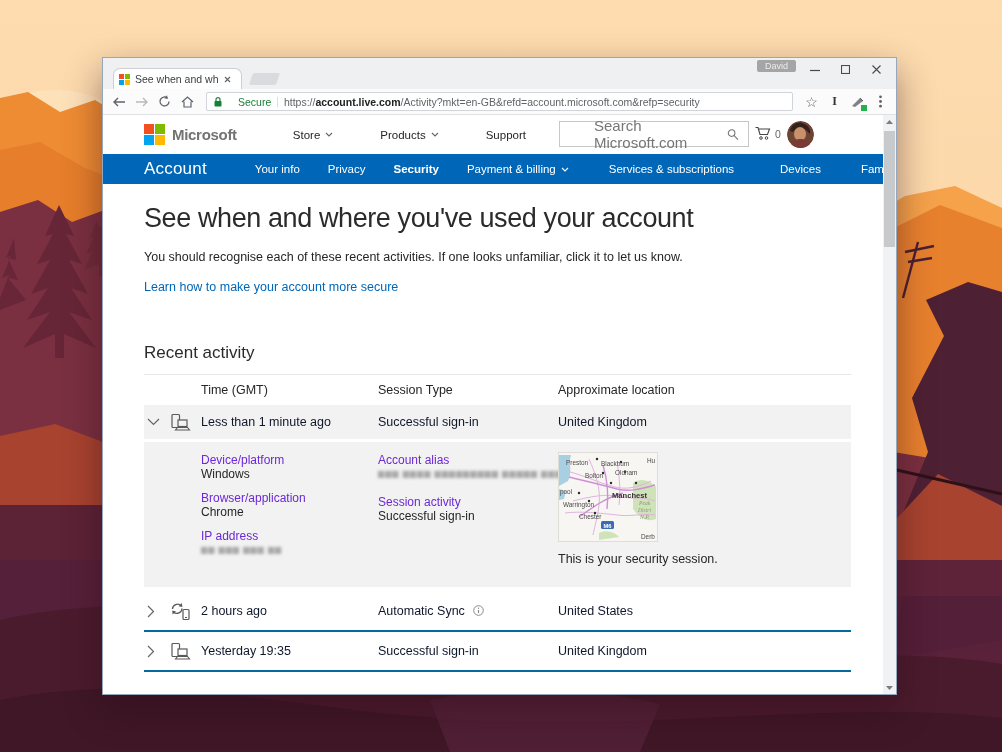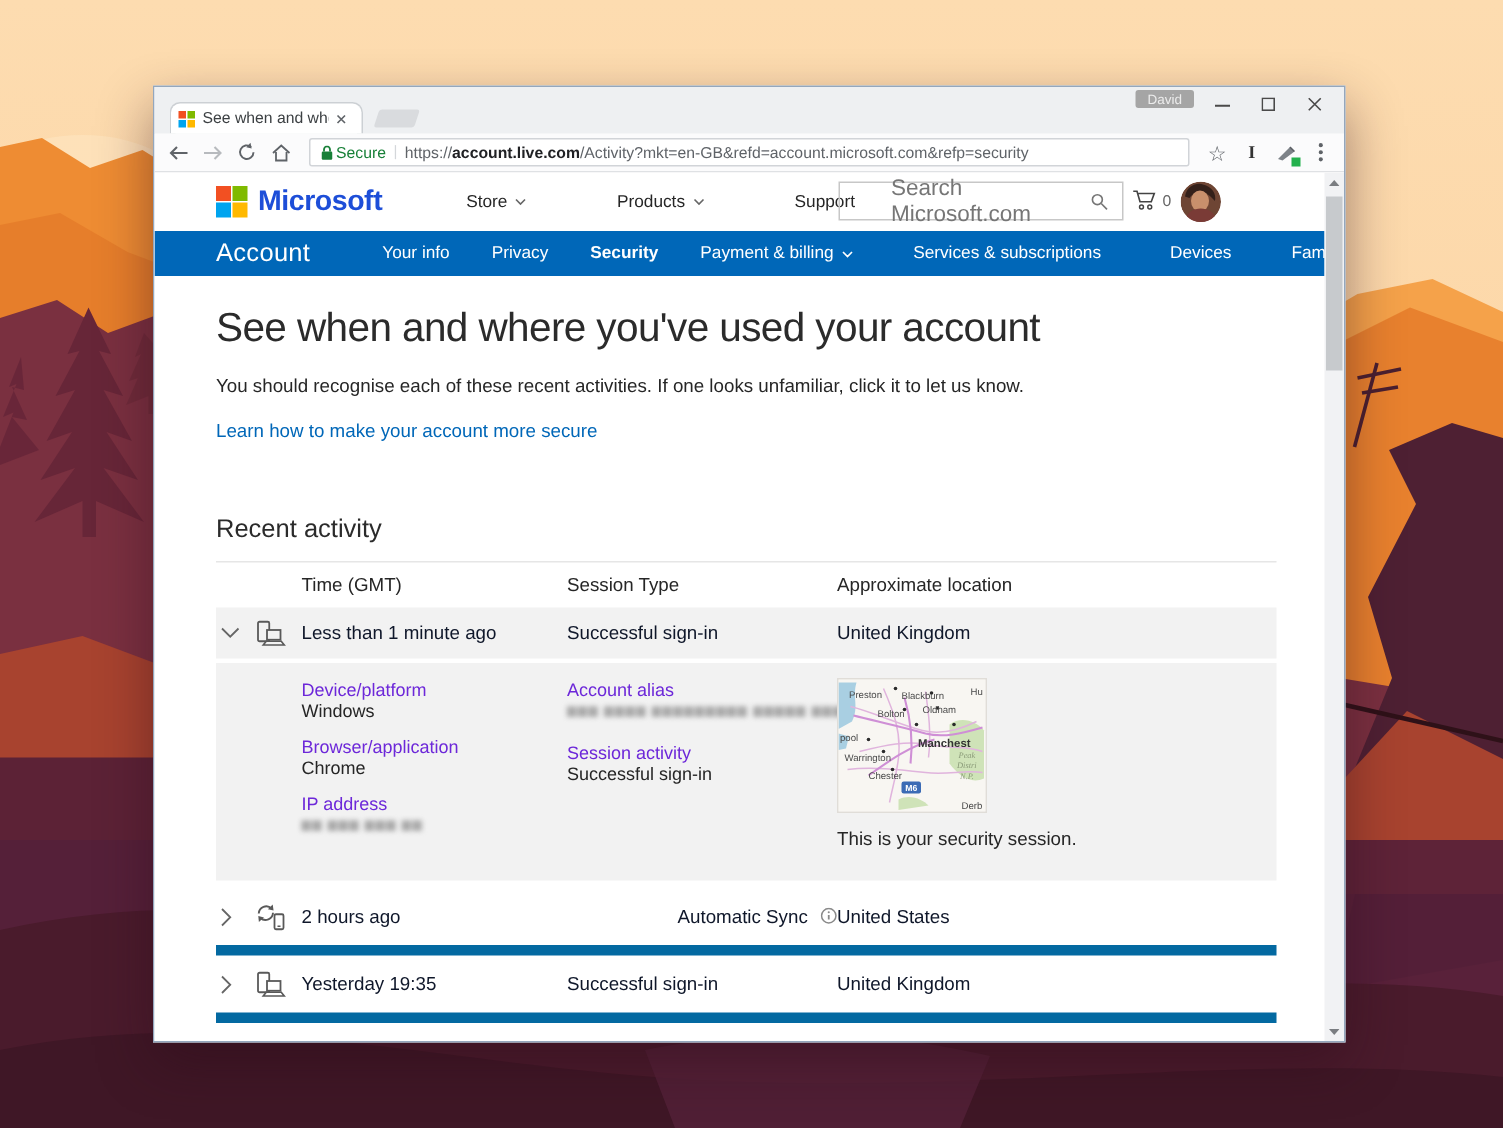--- a/index.html
+++ b/index.html
@@ -25,39 +25,39 @@
     font-size:9px;line-height:12px;padding:0 8px;border-radius:2px;}
   .win-btns{position:absolute;right:4px;top:2px;display:flex;}
   .wb{width:31px;height:19px;display:flex;align-items:center;justify-content:center;}
 
   .toolbar{height:25px;background:#fbfbfc;border-bottom:1px solid #dfe1e4;
     display:flex;align-items:center;padding:0 7px;gap:6px;}
   .tbi{width:17px;height:17px;display:flex;align-items:center;justify-content:center;
     font-size:13px;color:#5f6368;}
   .urlbar{flex:1;height:17px;background:#fff;border:1px solid #d1d4d8;border-radius:2px;
     display:flex;align-items:center;gap:5px;padding:0 7px;margin:0 4px;overflow:hidden;}
-  .secure{color:#188038;font-size:10.5px;display:flex;align-items:center;gap:2px;}
+  .secure{color:#188038;font-size:10.5px;display:flex;align-items:center;gap:16px;}
   .url-sep{color:#d4d7da;font-size:10px;}
   .url{font-size:10.5px;color:#5f6368;white-space:nowrap;overflow:hidden;}
   .url b{color:#202124;font-weight:bold;}
   .ext-i{font-family:"Liberation Serif",serif;font-weight:bold;font-size:12px;color:#333;}
 
   
   .pagearea{position:absolute;left:0;right:0;top:57px;bottom:0;background:#fff;overflow:hidden;}
   .scrollbar{position:absolute;top:0;right:0;bottom:0;width:13px;background:#f1f2f4;}
   .sb-arrow{position:absolute;left:0;width:13px;height:13px;display:flex;align-items:center;justify-content:center;}
   .sb-thumb{position:absolute;left:1px;right:1px;top:16px;height:116px;background:#c7cacd;}
   .page-inner{margin-right:13px;}
 
   .ms-header{position:relative;height:39px;display:flex;align-items:center;padding-left:41px;}
   .mslogo{display:flex;align-items:center;gap:7px;}
   .sq{display:grid;grid-template-columns:10px 10px;grid-template-rows:10px 10px;gap:1px;}
   .sq i{display:block;}
-  .mslogo b{font-size:19px;color:#1d4ed8;letter-spacing:-0.3px;}
-  .hnav{display:flex;margin-left:34px;gap:16px;}
+  .mslogo b{font-size:15px;color:#737373;letter-spacing:-0.3px;}
+  .hnav{display:flex;margin-left:34px;gap:3px;}
   .hnav .hitem{display:flex;align-items:center;gap:5px;font-size:11.5px;color:#262626;padding:0 22px;}
   .searchbox{position:absolute;left:456px;top:6px;width:190px;height:26px;border:1px solid #c7c7c7;
     display:flex;align-items:center;justify-content:space-between;padding:0 9px;box-sizing:border-box;}
   .searchbox span{font-size:15px;color:#767676;margin-left:25px;}
   .cart{position:absolute;left:652px;top:11px;display:flex;align-items:center;gap:4px;
     font-size:10.5px;color:#666;}
   .avatar{position:absolute;left:684px;top:6px;width:27px;height:27px;border-radius:50%;overflow:hidden;}
 
   .account-nav{height:30px;background:#0067b8;display:flex;align-items:center;padding-left:41px;color:#fff;}
   .brand{font-size:17px;font-weight:400;letter-spacing:.2px;margin-right:34px;}
@@ -85,21 +85,21 @@
   .dvalue{font-size:12px;color:#262626;line-height:14px;}
   .redacted{filter:blur(1.6px);color:#a9a9a9;font-size:8px;letter-spacing:1px;line-height:14px;}
   .dcol1{position:absolute;left:57px;top:11px;}
   .dcol2{position:absolute;left:234px;top:11px;}
   .dmap{position:absolute;left:414px;top:10px;width:100px;height:90px;border:1px solid #e0ddd8;
     box-sizing:border-box;background:#f8f6f2;text-decoration:underline;}
   .dcaption{position:absolute;left:414px;top:110px;font-size:12.5px;color:#262626;white-space:nowrap;}
 
   .brows{margin-top:5px;width:707px;}
   .brow{height:38px;font-size:12.5px;}
-  .brow.bline{border-bottom:7px solid #0369a1;text-align:right;}
+  .brow.bline{border-bottom:2px solid #0369a1;}
   .info-i{display:inline-flex;margin-left:5px;vertical-align:-1px;}
 </style>
 </head>
 <body>
 
 <svg id="wallpaper" width="1002" height="752" viewBox="0 0 1002 752" preserveAspectRatio="none">
   <defs>
     <linearGradient id="sky" x1="0" y1="0" x2="0" y2="1">
       <stop offset="0" stop-color="#fddcb0"></stop>
         <stop offset="1" stop-color="#fbcf9b"></stop>

